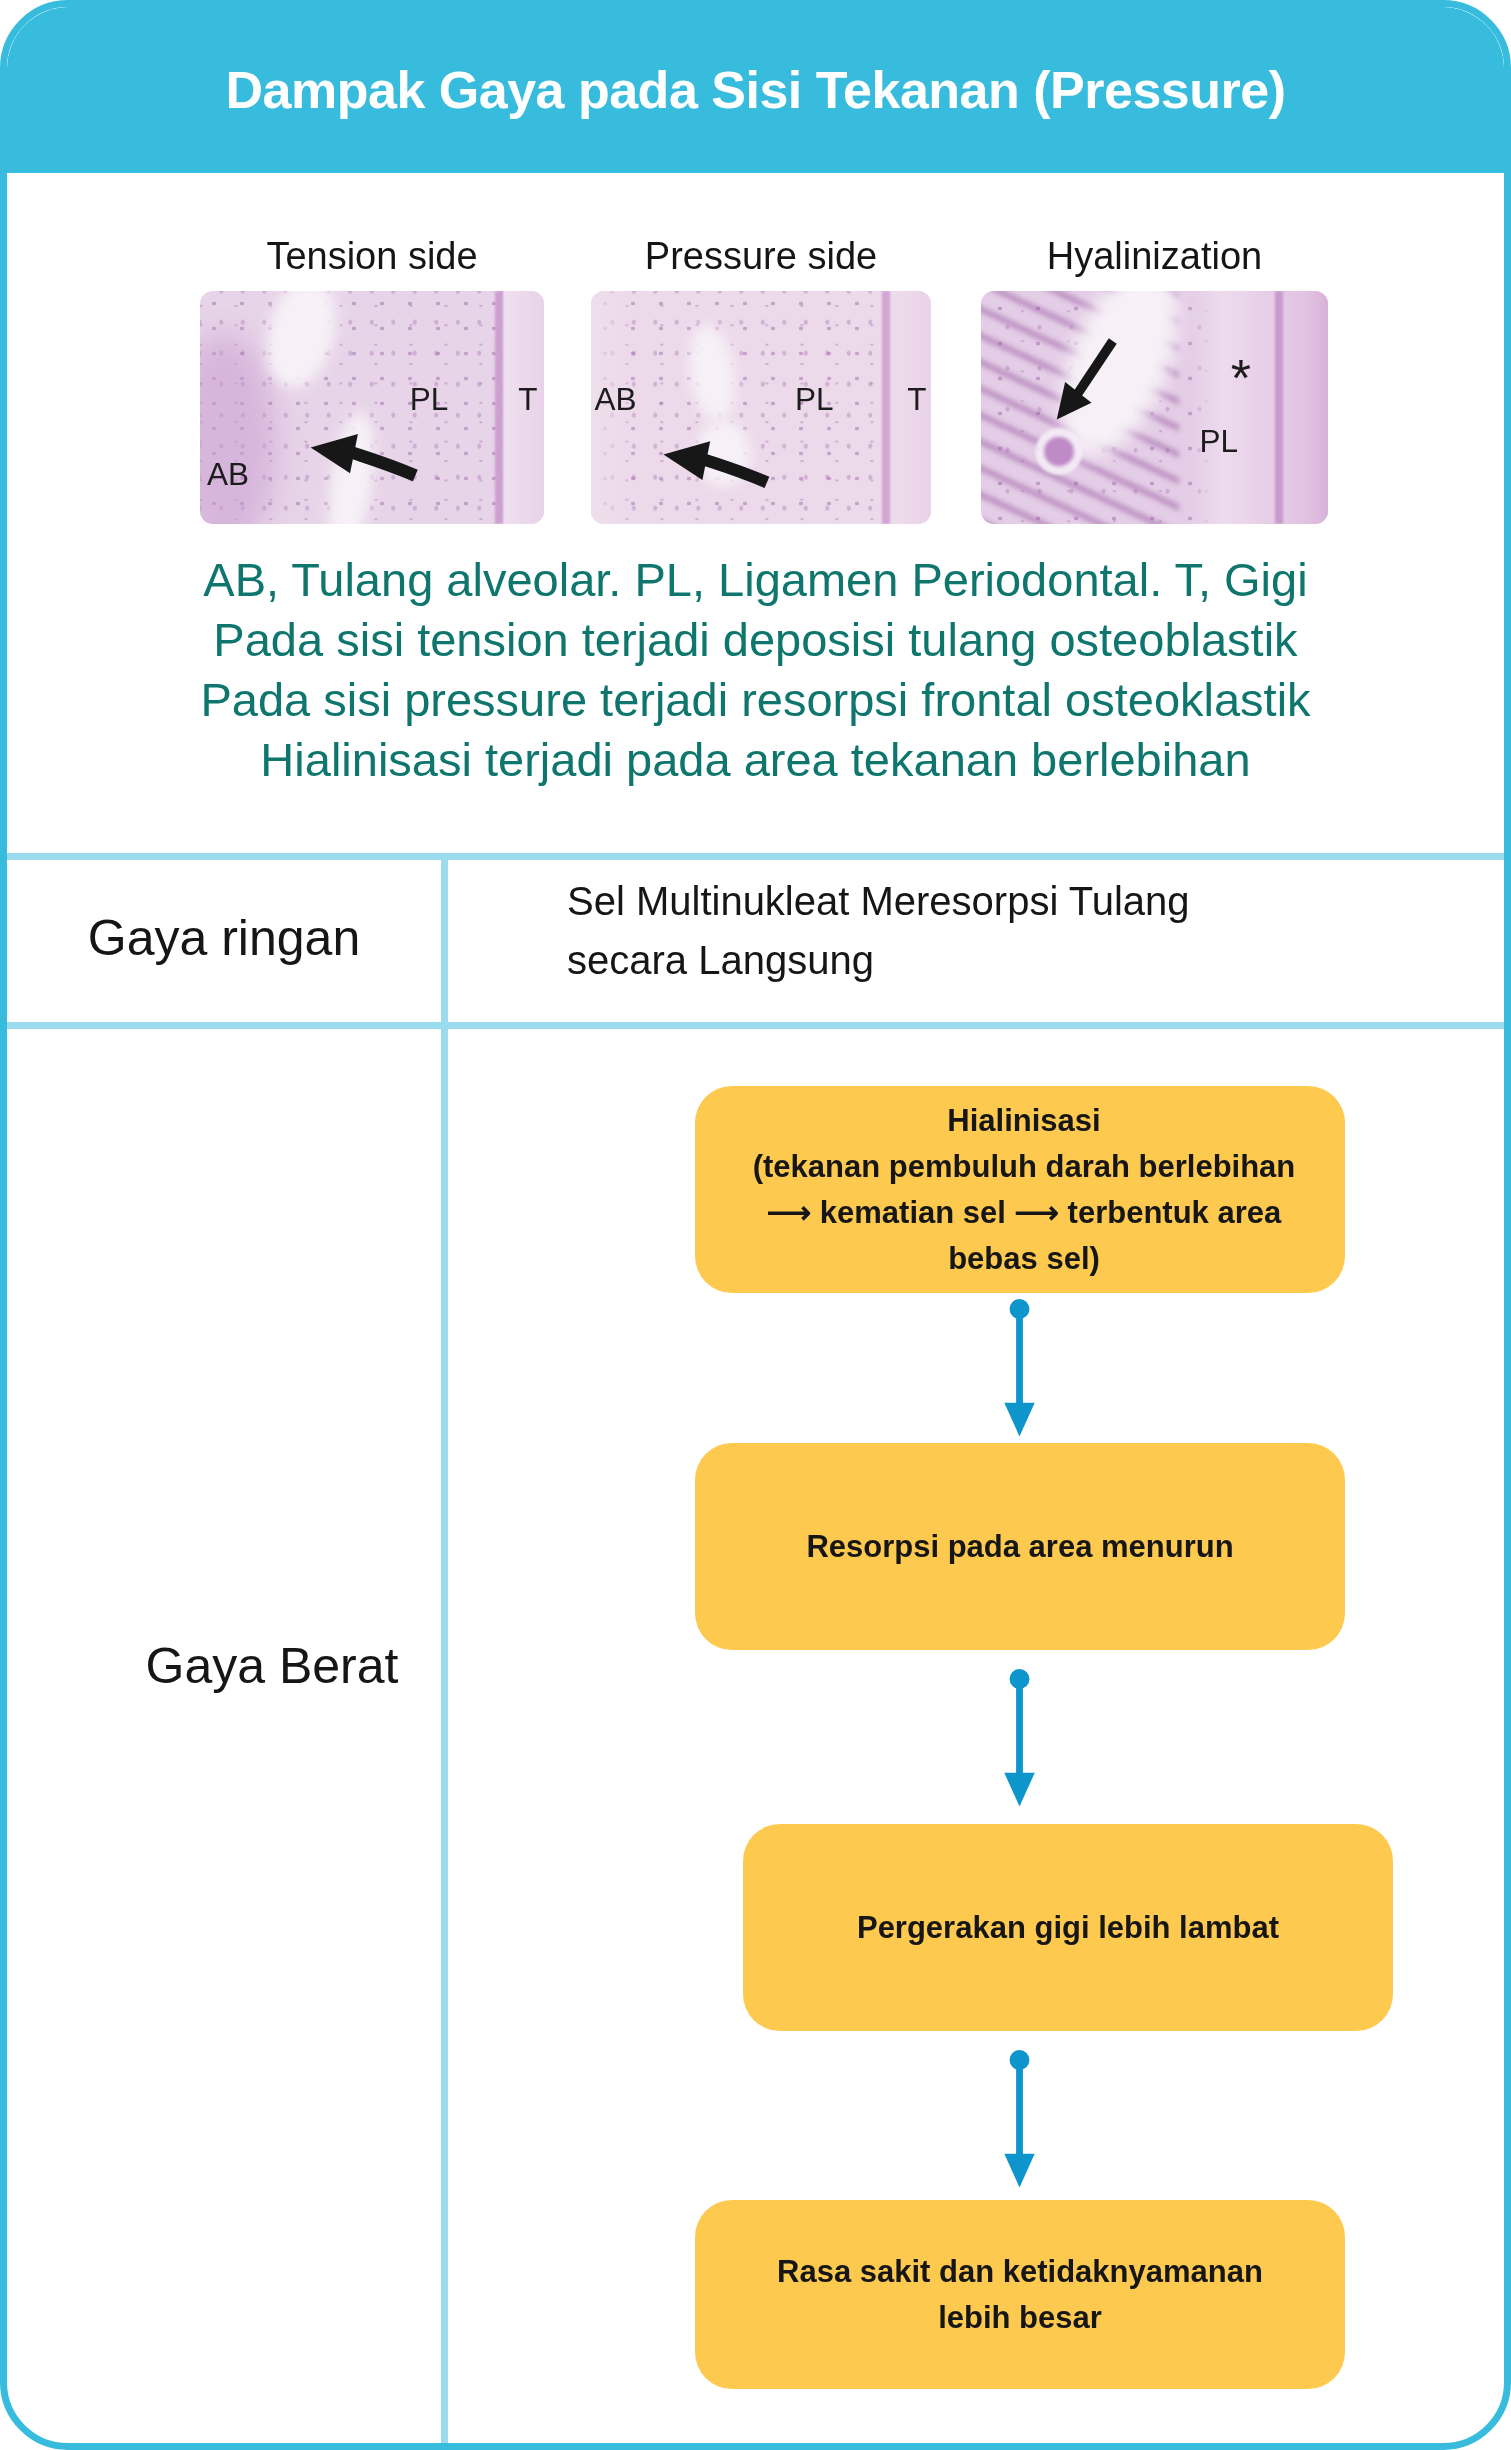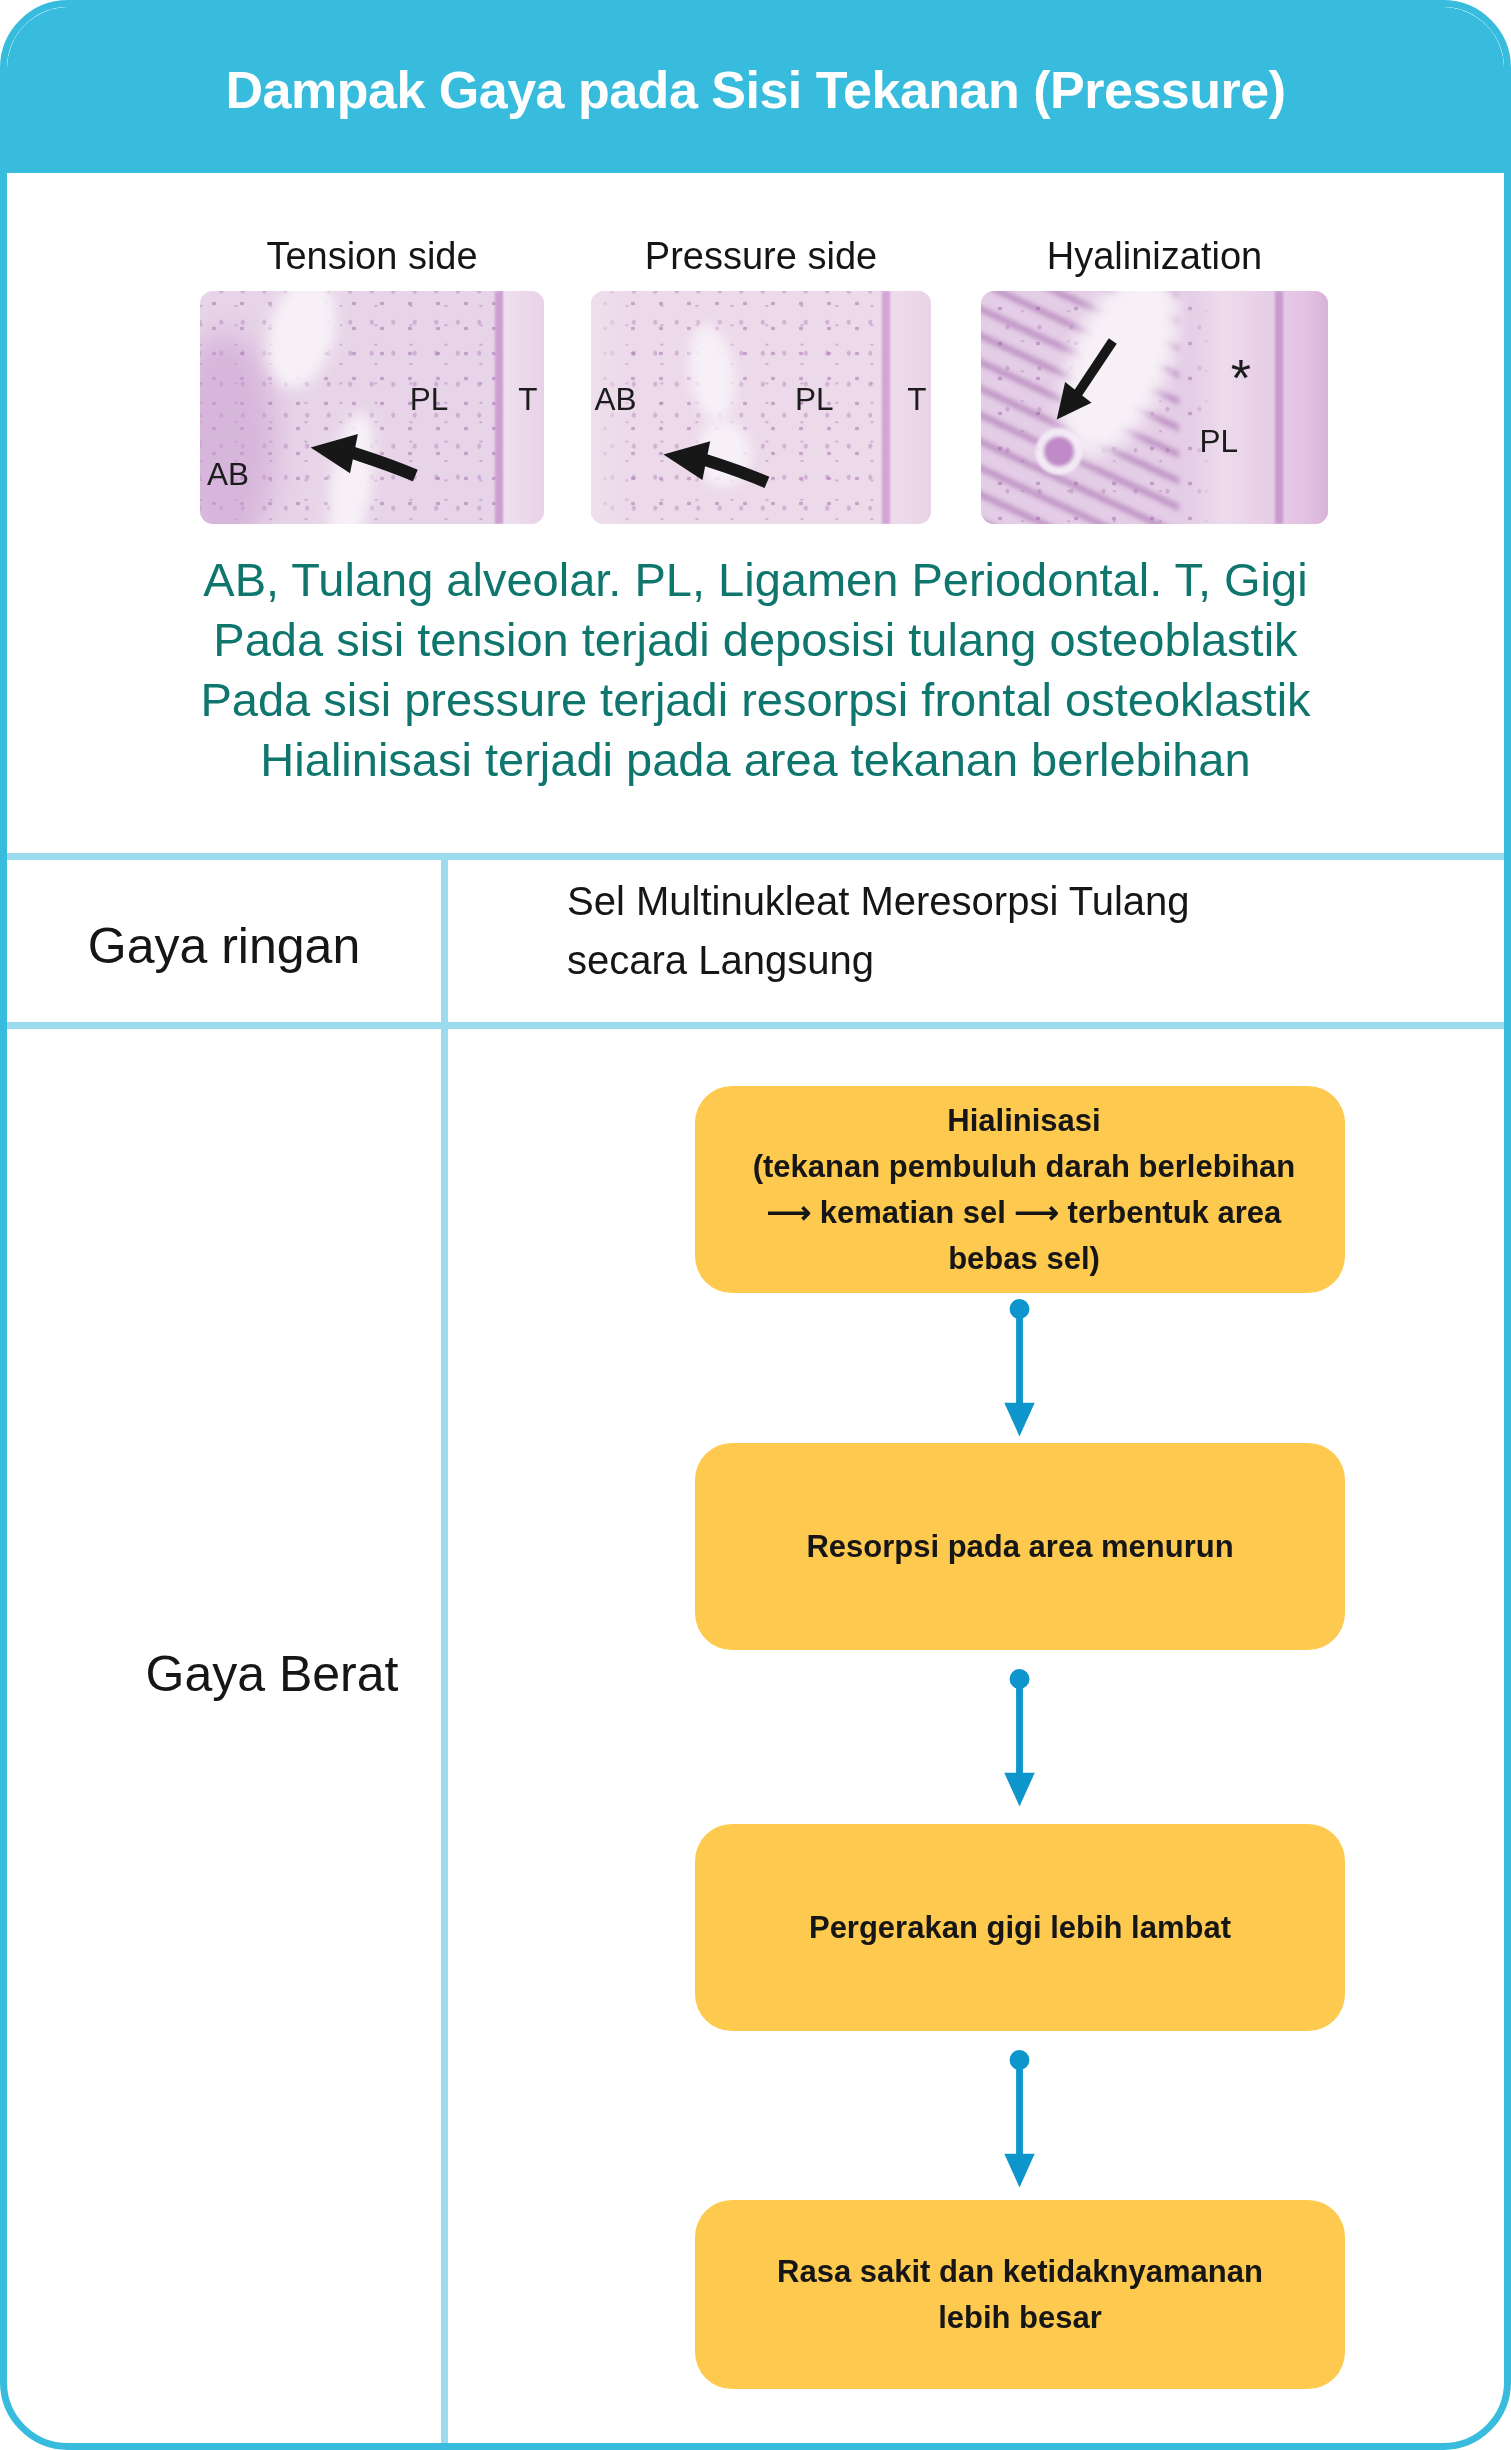--- a/index.html
+++ b/index.html
@@ -65,41 +65,41 @@
 
   
   .div-h{position:absolute;left:0;right:0;height:6.8px;background:#9adcee;}
   .dh-1{top:846px;}
   .dh-2{top:1015px;}
   .div-v{position:absolute;left:434px;width:6.8px;top:846px;bottom:0;background:#9adcee;}
 
   
   .row-label{
     position:absolute;left:0;width:434px;color:#161616;font-size:50px;
-    display:flex;align-items:center;justify-content:center;text-align:center;margin-top:8px;
+    display:flex;align-items:center;justify-content:center;text-align:center;
   }
   .rl-1{top:846px;height:169px;}
   .rl-2{top:1627px;height:63px;padding-left:48px;}
   .row-content{
     position:absolute;left:560px;top:846px;height:155px;width:892px;
     display:flex;flex-direction:column;justify-content:center;
     color:#161616;font-size:40px;line-height:59px;white-space:pre-line;text-align:left;
   }
 
   
   .flow-box{
     position:absolute;left:688px;width:650px;border-radius:37px;
     background:#fec94f;box-sizing:border-box;padding:5.2px 21px;
     display:flex;align-items:center;justify-content:center;
     text-align:center;color:#161616;font-weight:bold;font-size:31px;line-height:46px;
     white-space:pre-line;
   }
   .fb-1{top:1079px;height:207px;padding-left:29px;}
   .fb-2{top:1436px;height:207px;}
-  .fb-3{top:1817px;height:207px;}
+  .fb-3{top:1817px;height:207px;margin-left:48px;}
   .fb-4{top:2193px;height:189px;}
 
   .flow-arrow{position:absolute;left:994px;width:37px;height:139px;}
   .fa-1{top:1292px;}
   .fa-2{top:1662px;}
   .fa-3{top:2043px;}
   .flow-arrow svg{width:100%;height:100%;display:block;}
 </style>
 </head>
 <body>

